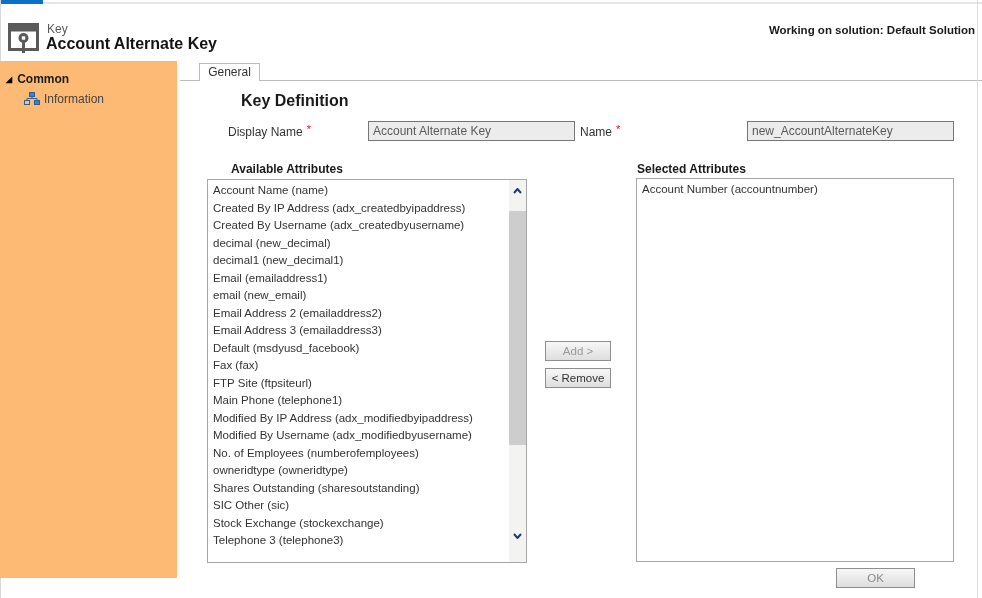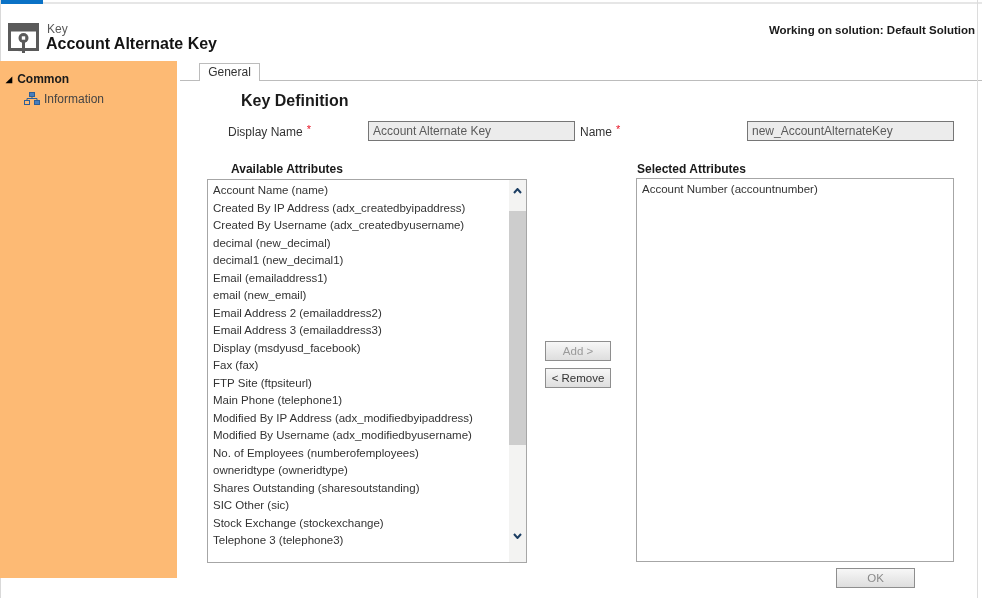--- a/index.html
+++ b/index.html
@@ -114,21 +114,21 @@
     <div class="inner">
         <div class="list-item">Account Name (name)</div>
         <div class="list-item">Created By IP Address (adx_createdbyipaddress)</div>
         <div class="list-item">Created By Username (adx_createdbyusername)</div>
         <div class="list-item">decimal (new_decimal)</div>
         <div class="list-item">decimal1 (new_decimal1)</div>
         <div class="list-item">Email (emailaddress1)</div>
         <div class="list-item">email (new_email)</div>
         <div class="list-item">Email Address 2 (emailaddress2)</div>
         <div class="list-item">Email Address 3 (emailaddress3)</div>
-        <div class="list-item">Display (msdyusd_facebook)</div>
+        <div class="list-item">Default (msdyusd_facebook)</div>
         <div class="list-item">Fax (fax)</div>
         <div class="list-item">FTP Site (ftpsiteurl)</div>
         <div class="list-item">Main Phone (telephone1)</div>
         <div class="list-item">Modified By IP Address (adx_modifiedbyipaddress)</div>
         <div class="list-item">Modified By Username (adx_modifiedbyusername)</div>
         <div class="list-item">No. of Employees (numberofemployees)</div>
         <div class="list-item">owneridtype (owneridtype)</div>
         <div class="list-item">Shares Outstanding (sharesoutstanding)</div>
         <div class="list-item">SIC Other (sic)</div>
         <div class="list-item">Stock Exchange (stockexchange)</div>

